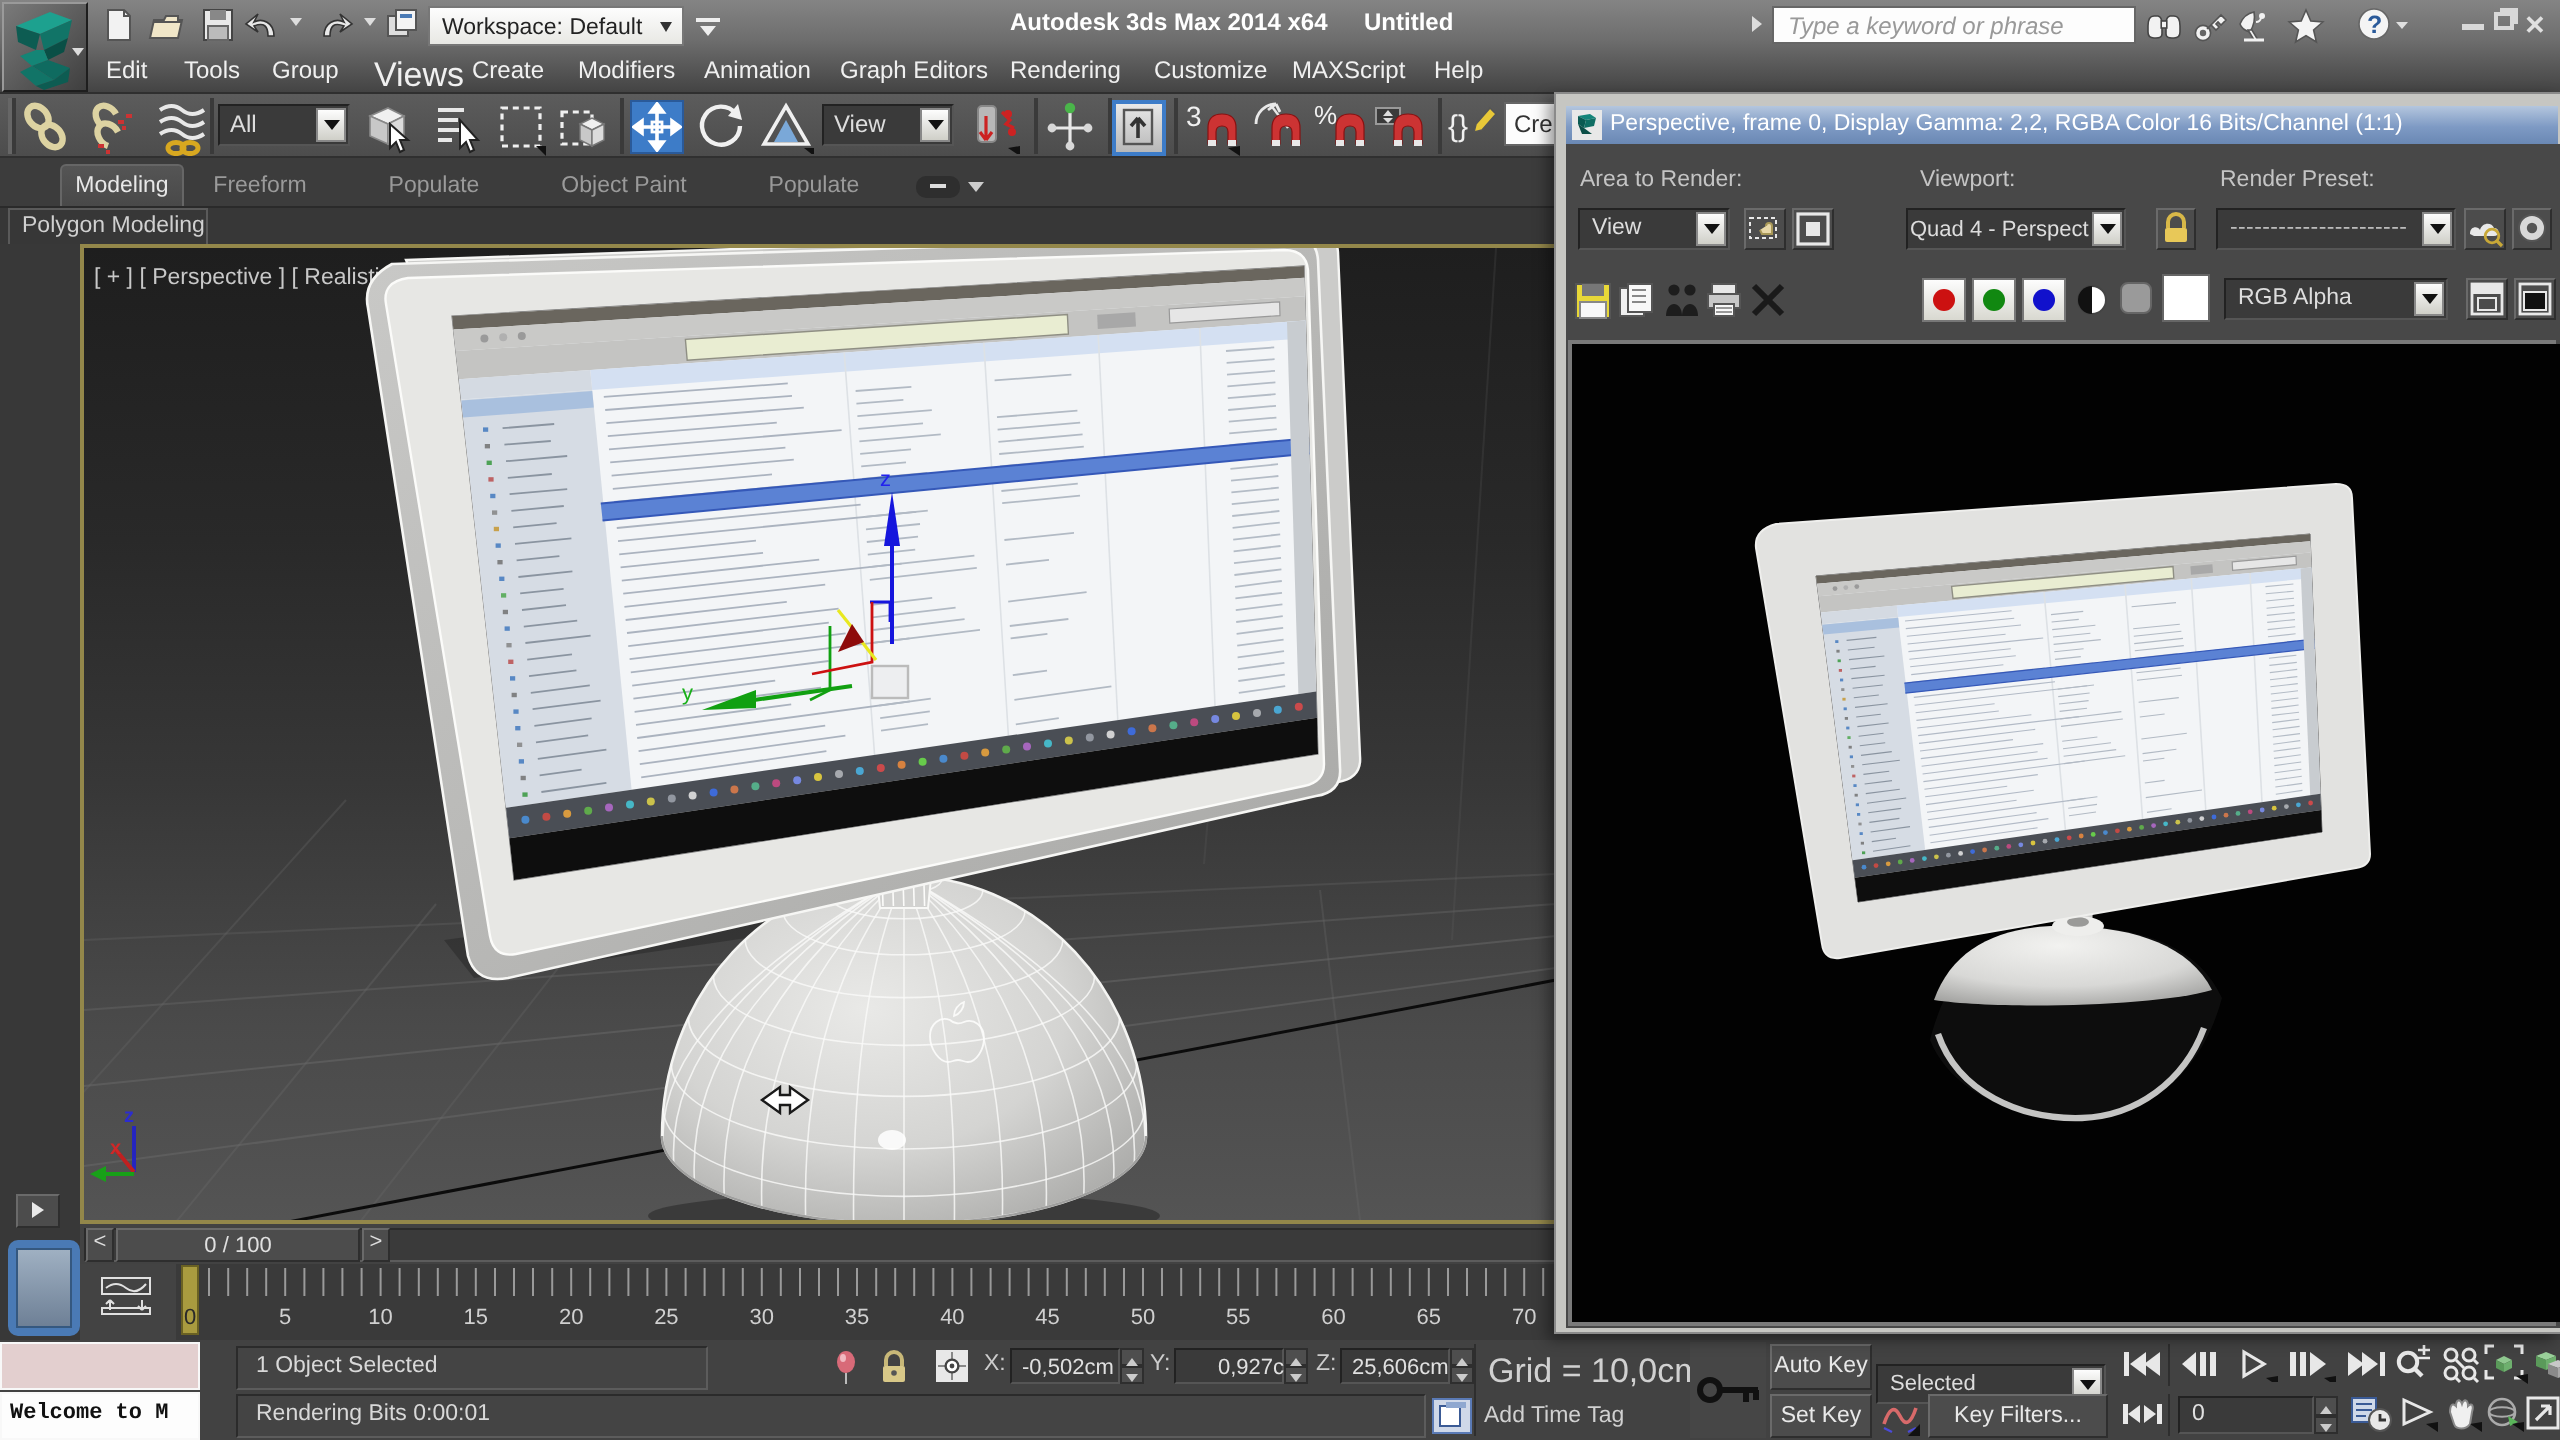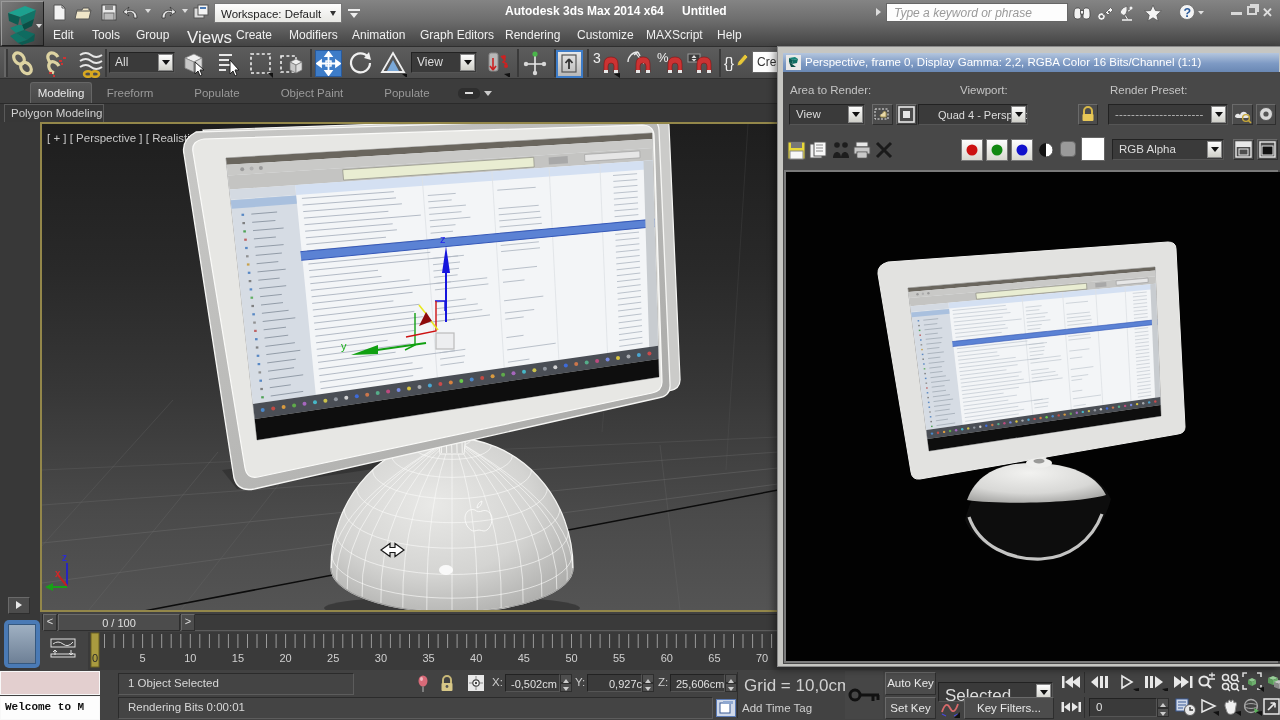--- a/index.html
+++ b/index.html
@@ -809,21 +809,21 @@
 <div class="abs" style="left:845px;top:671px;width:38px;height:48px;background:#464646">
     <svg width="38" height="48">
       <g transform="translate(4,16)">
         <circle cx="6" cy="8" r="5" fill="none" stroke="#111" stroke-width="3"></circle>
         <path d="M 10,8 L 30,8 M 24,8 L 24,14 M 29,8 L 29,13" stroke="#111" stroke-width="3"></path>
       </g>
     </svg>
   </div>
 <div class="abs raised" style="left:885px;top:672px;width:51px;height:23px;color:#e8e8e8;font-size:11.5px;text-align:center;padding-top:4px">Auto Key</div>
 <div class="abs raised" style="left:885px;top:697px;width:51px;height:22px;color:#e8e8e8;font-size:11.5px;text-align:center;padding-top:4px">Set Key</div>
-<div class="abs fld" style="left:938px;top:682px;width:115px;height:20px;font-size:17px;color:#ddd;padding:3px 0 0 6px">Selected<div class="ddarrow"></div></div>
+<div class="abs fld" style="left:938px;top:682px;width:115px;height:20px;font-size:11px;color:#ddd;padding:3px 0 0 6px">Selected<div class="ddarrow"></div></div>
 <div class="abs" style="left:940px;top:698px">
     <svg width="20" height="20">
       <path d="M 2,14 Q 6,2 10,10 T 18,6" fill="none" stroke="#d86a6a" stroke-width="1.8"></path>
       <path d="M 2,16 L 6,18 M 14,18 L 18,16" stroke="#4a4ad8" stroke-width="1.2"></path>
       <path d="M 14,20 L 20,20 L 20,14 Z" fill="#111"></path>
     </svg>
   </div>
 <div class="abs raised" style="left:964px;top:697px;width:90px;height:22px;color:#e8e8e8;font-size:11.5px;text-align:center;padding-top:4px">Key Filters...</div>
 <div class="abs" style="left:1060px;top:673px;width:22px;height:20px">
     <svg width="22" height="18">
@@ -971,21 +971,21 @@
       <rect x="2" y="4" width="13" height="10" fill="none" stroke="#e8e8e8" stroke-dasharray="2,1.5"></rect>
       <path d="M 10,8 C 10,6 13,6 13,8 L 13,12 L 8,12 L 7,10" fill="#e8d8a8" stroke="#a89858"></path>
     </svg>
   </div>
 <div class="abs raised" style="left:896px;top:104px;width:21px;height:21px">
     <svg width="19" height="19">
       <rect x="2" y="2" width="15" height="15" fill="none" stroke="#e8e8e8" stroke-width="1.6"></rect>
       <rect x="6" y="6" width="7" height="7" fill="#e8e8e8"></rect>
     </svg>
   </div>
-<div class="abs fld" style="left:918px;top:104px;width:110px;height:21px;font-size:11px;color:#ddd;padding:4px 0 0 19px;white-space:nowrap;overflow:hidden">Quad 4 - Perspect<div class="ddarrow"></div></div>
+<div class="abs fld" style="left:953px;top:104px;width:110px;height:21px;font-size:11px;color:#ddd;padding:4px 0 0 1px;white-space:nowrap;overflow:hidden">Quad 4 - Perspect<div class="ddarrow"></div></div>
 <div class="abs raised" style="left:1078px;top:104px;width:20px;height:21px">
     <svg width="18" height="19">
       <path d="M 5,9 L 5,6 A 4,4 0 0 1 13,6 L 13,9" fill="none" stroke="#d8b848" stroke-width="2"></path>
       <rect x="3.5" y="9" width="11" height="7" rx="1" fill="#e8c858"></rect>
     </svg>
   </div>
 <div class="abs fld" style="left:1108px;top:104px;width:120px;height:21px;font-size:11.5px;color:#bbb;padding:3px 0 0 6px;letter-spacing:0.2px">----------------------<div class="ddarrow"></div></div>
 <div class="abs raised" style="left:1232px;top:104px;width:21px;height:21px">
     <svg width="19" height="19">
       <path d="M 2,12 C 2,8 6,8 7,10 C 8,6 13,6 14,9 C 17,9 17,13 14,13 L 4,13 Z" fill="#e8e8e8"></path>

